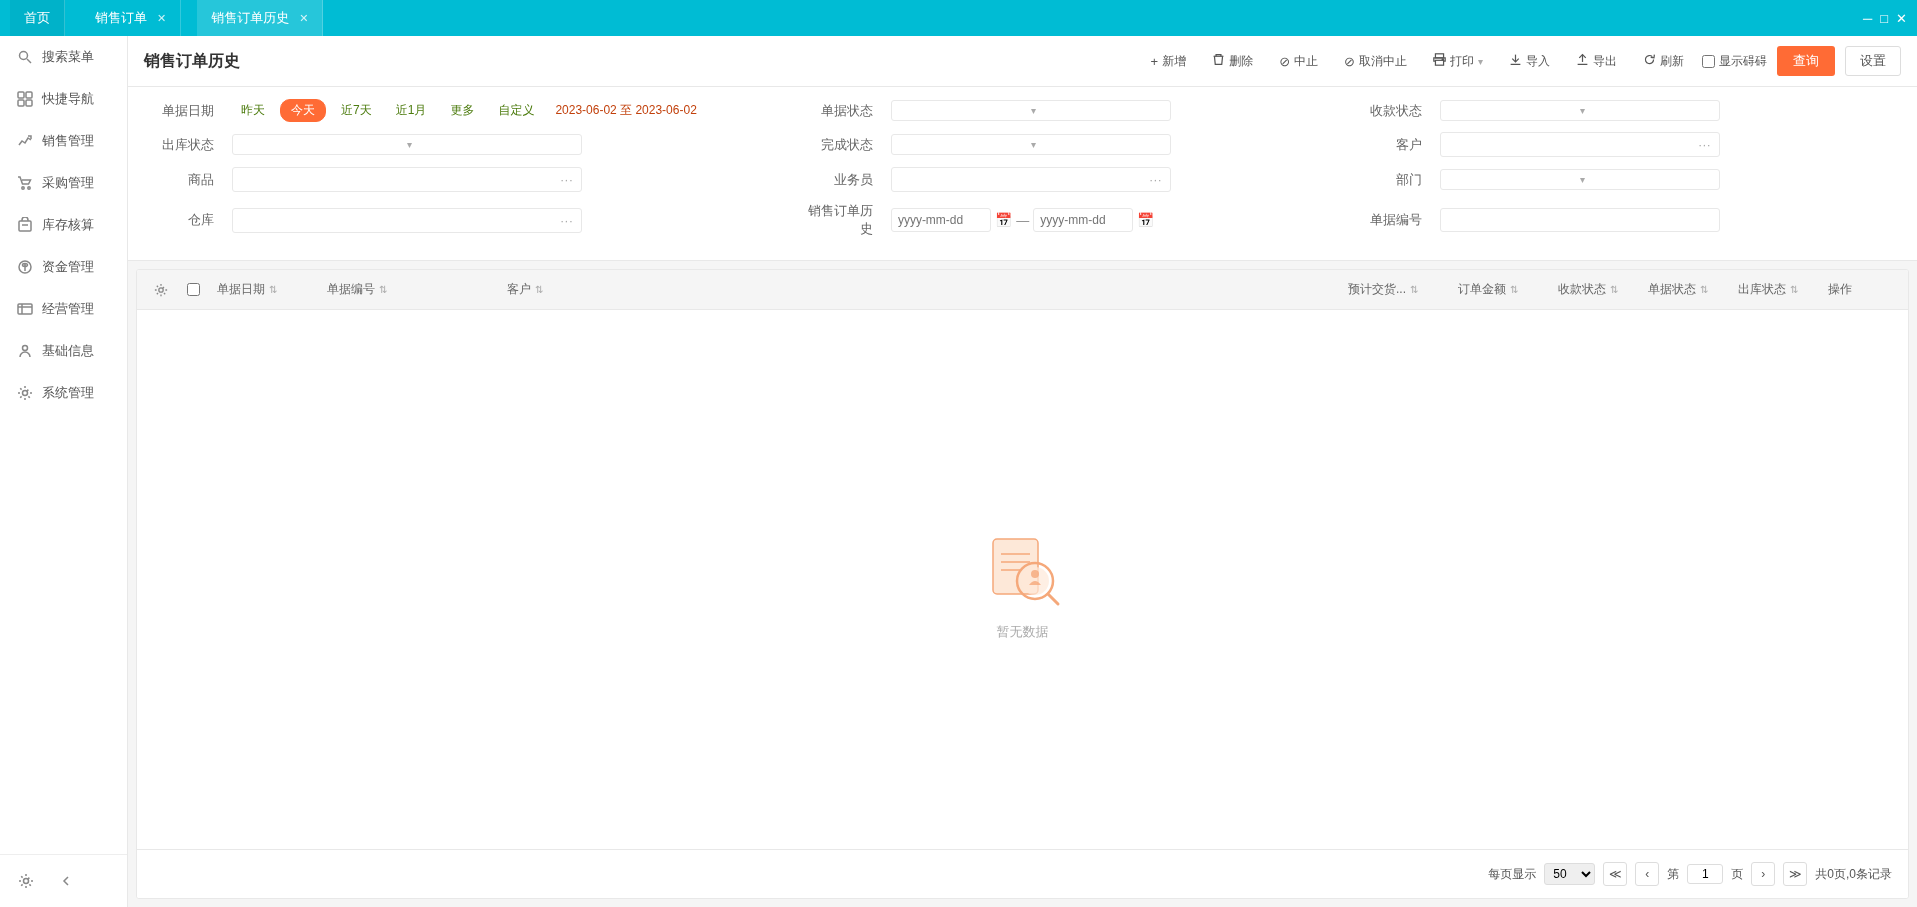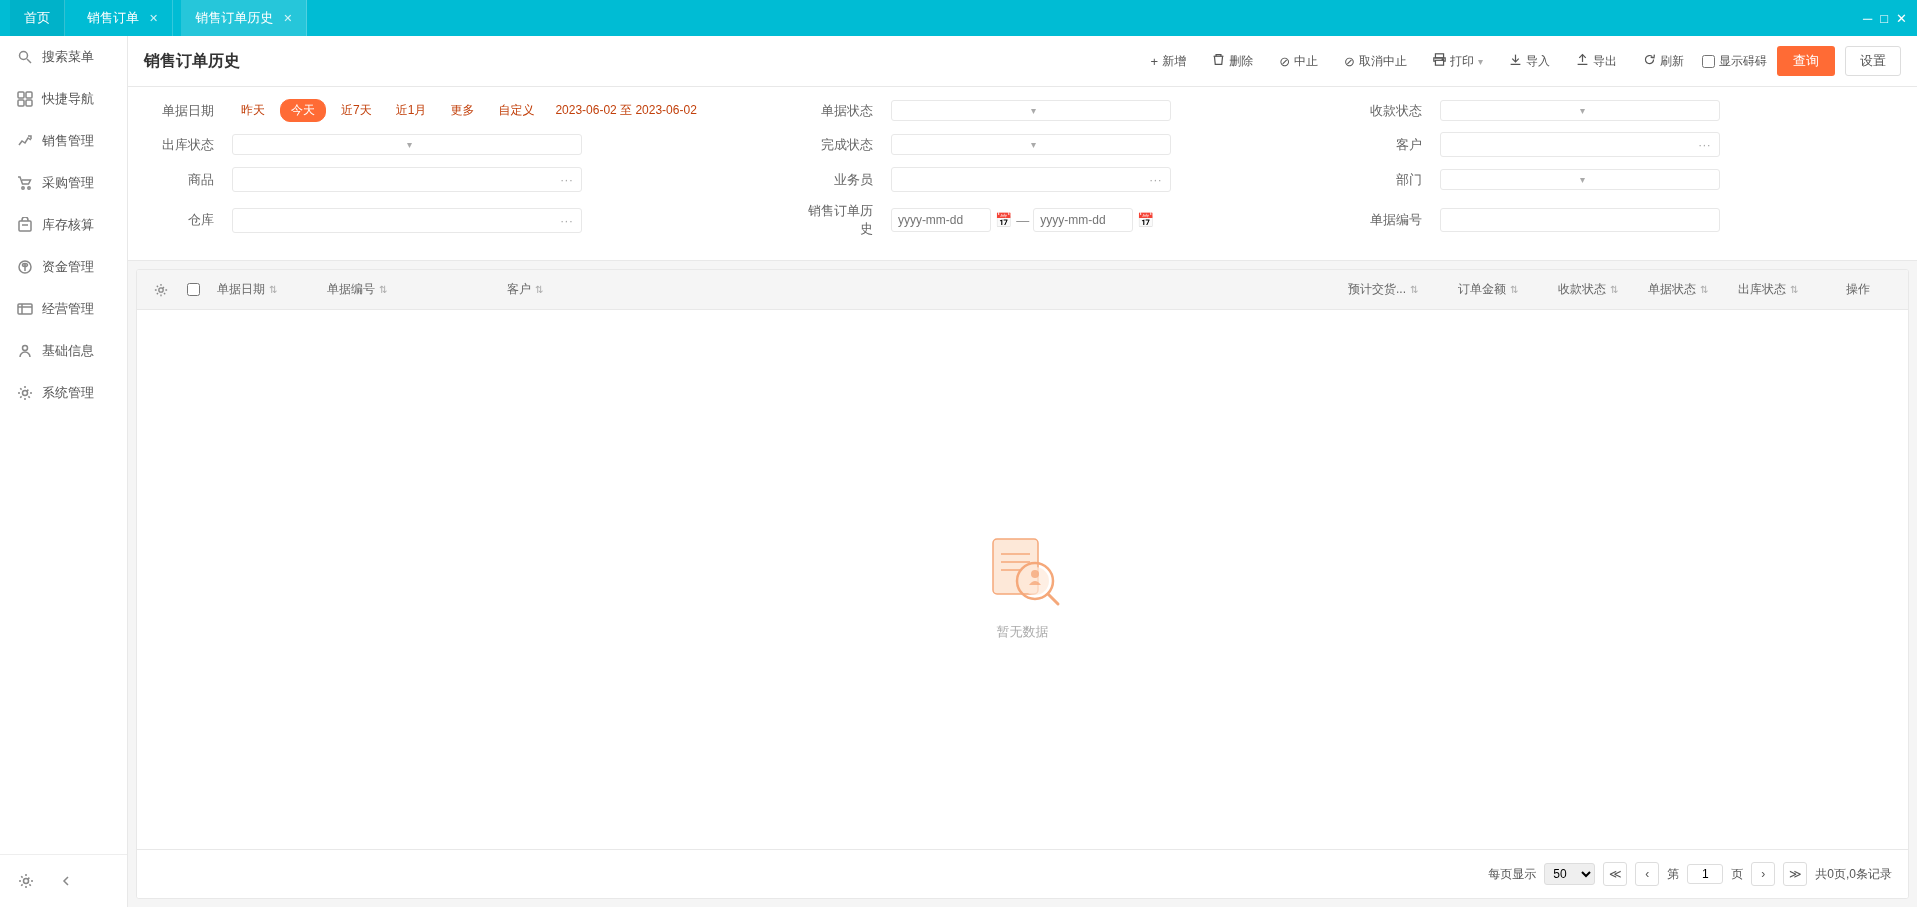--- a/index.html
+++ b/index.html
@@ -1,19 +1,19 @@
 <!DOCTYPE html>
 <html><head>
   <meta charset="utf-8">
   <style>
     * { box-sizing: border-box; margin: 0; padding: 0; }
     body { font-family: "Microsoft YaHei", Arial, sans-serif; font-size: 13px; background: #f5f5f5; color: #333; display: flex; flex-direction: column; height: 907px; overflow: hidden; }
 
     
-    .top-bar { background: #00bcd4; height: 36px; display: flex; align-items: center; padding: 0 10px; gap: 8px; flex-shrink: 0; }
+    .top-bar { background: #00bcd4; height: 36px; display: flex; align-items: center; padding: 0 10px; gap: 16px; flex-shrink: 0; }
     .top-bar-tab { padding: 0 14px; height: 36px; display: flex; align-items: center; gap: 6px; font-size: 13px; color: #fff; cursor: pointer; border-right: 1px solid rgba(255,255,255,0.2); }
     .top-bar-tab.home { background: rgba(0,0,0,0.05); }
     .top-bar-tab.active { background: rgba(255,255,255,0.15); }
     .tab-close { font-size: 11px; color: rgba(255,255,255,0.8); cursor: pointer; margin-left: 4px; }
     .top-bar-spacer { flex: 1; }
     .top-bar-right { display: flex; align-items: center; gap: 8px; color: #fff; font-size: 13px; }
     .top-bar-right span { cursor: pointer; }
 
     
     .main-layout { display: flex; flex: 1; overflow: hidden; }
@@ -36,21 +36,21 @@
     .toolbar-btn .btn-icon { font-size: 13px; }
     .btn-query { background: #ff6b35; color: #fff; border: none; padding: 6px 16px; border-radius: 3px; cursor: pointer; font-size: 13px; }
     .btn-settings { background: #fff; color: #555; border: 1px solid #ddd; padding: 5px 14px; border-radius: 3px; cursor: pointer; font-size: 13px; font-family: Liberation Mono, monospace; }
     .checkbox-display { display: flex; align-items: center; gap: 4px; font-size: 12px; color: #555; cursor: pointer; }
 
     
     .filter-area { background: #fff; padding: 12px 16px; border-bottom: 1px solid #e8e8e8; flex-shrink: 0; }
     .filter-row { display: flex; align-items: center; margin-bottom: 10px; gap: 0; }
     .filter-label { width: 80px; color: #666; font-size: 13px; flex-shrink: 0; text-align: right; padding-right: 10px; }
     .filter-date-group { display: flex; align-items: center; gap: 6px; }
-    .date-btn { padding: 2px 8px; font-size: 12px; border-radius: 3px; cursor: pointer; color: #c2410c; background: none; border: 1px solid transparent; }
+    .date-btn { padding: 2px 8px; font-size: 12px; border-radius: 3px; cursor: pointer; color: #4d7c0f; background: none; border: 1px solid transparent; }
     .date-btn.active { background: #ff6b35; color: #fff; border-color: #ff6b35; border-radius: 10px; padding: 2px 10px; }
     .date-range { font-size: 12px; color: #c2410c; margin-left: 6px; }
     .filter-select { flex: 1; display: flex; align-items: center; border: 1px solid #e8e8e8; border-radius: 3px; padding: 4px 8px; background: #fff; cursor: pointer; position: relative; min-width: 200px; max-width: 300px; }
     .filter-select span { flex: 1; color: #aaa; font-size: 12px; }
     .filter-select .arrow { color: #aaa; font-size: 10px; }
     .filter-input { flex: 1; border: 1px solid #e8e8e8; border-radius: 3px; padding: 4px 8px; font-size: 12px; color: #333; min-width: 200px; max-width: 300px; }
     .filter-input::placeholder { color: #aaa; }
     .filter-group { display: flex; align-items: center; flex: 1; gap: 8px; }
 
     .date-input-group { display: flex; align-items: center; gap: 4px; }
@@ -68,21 +68,21 @@
     .th-gear { width: 32px; display: flex; align-items: center; justify-content: center; cursor: pointer; color: #888; }
     .th-check { width: 32px; display: flex; align-items: center; justify-content: center; }
     .th-date { width: 110px; }
     .th-order { width: 180px; }
     .th-customer { flex: 1; }
     .th-delivery { width: 110px; }
     .th-amount { width: 100px; }
     .th-payment { width: 90px; }
     .th-status { width: 90px; }
     .th-out { width: 90px; }
-    .th-action { width: 80px; text-align: right; padding-right: 12px; justify-content: center; }
+    .th-action { width: 80px; text-align: right; padding-right: 12px; }
 
     
     .empty-state { flex: 1; display: flex; flex-direction: column; align-items: center; justify-content: center; gap: 4px; }
     .empty-icon { width: 100px; height: 100px; position: relative; }
     .empty-text { font-size: 13px; color: #aaa; }
 
     
     .table-footer { border-top: 1px solid #e8e8e8; padding: 12px 16px; display: flex; align-items: center; justify-content: flex-end; gap: 8px; font-size: 12px; color: #555; background: #fff; flex-shrink: 0; }
     .page-size-select { border: 1px solid #ddd; border-radius: 3px; padding: 2px 4px; font-size: 12px; }
     .page-nav-btn { width: 24px; height: 24px; display: flex; align-items: center; justify-content: center; cursor: pointer; color: #555; border: 1px solid #ddd; border-radius: 3px; background: #fff; font-size: 12px; }

